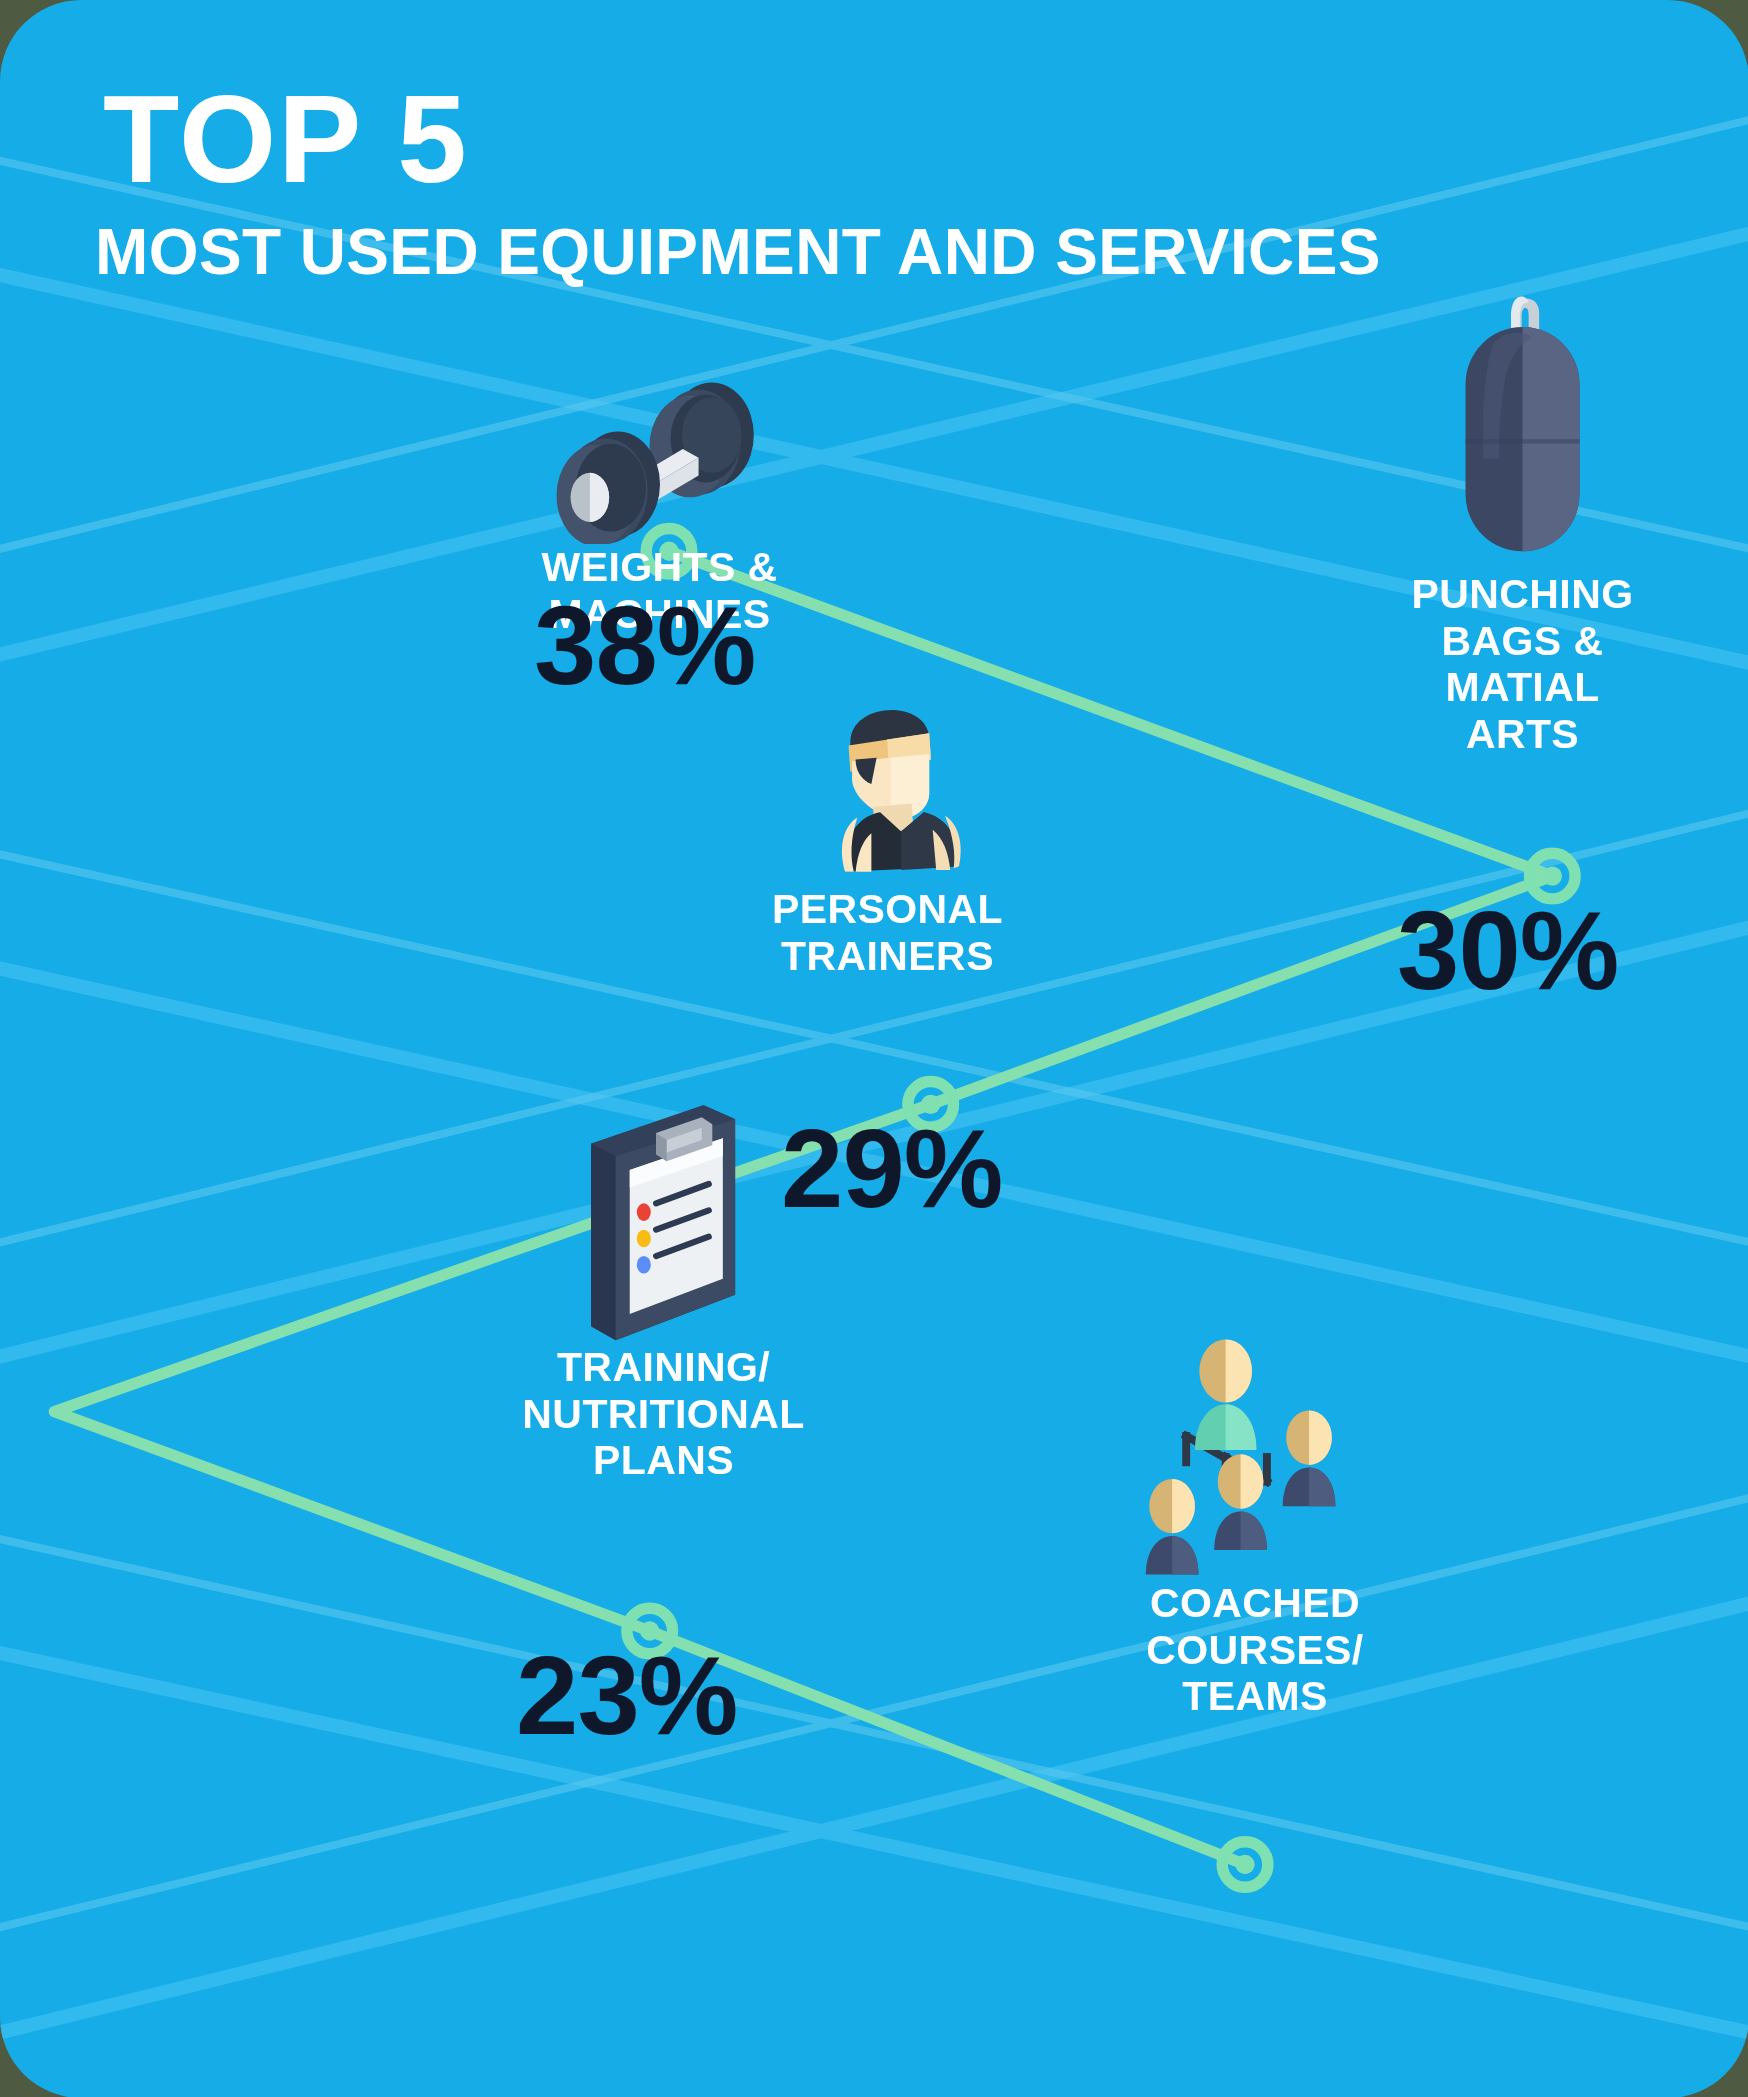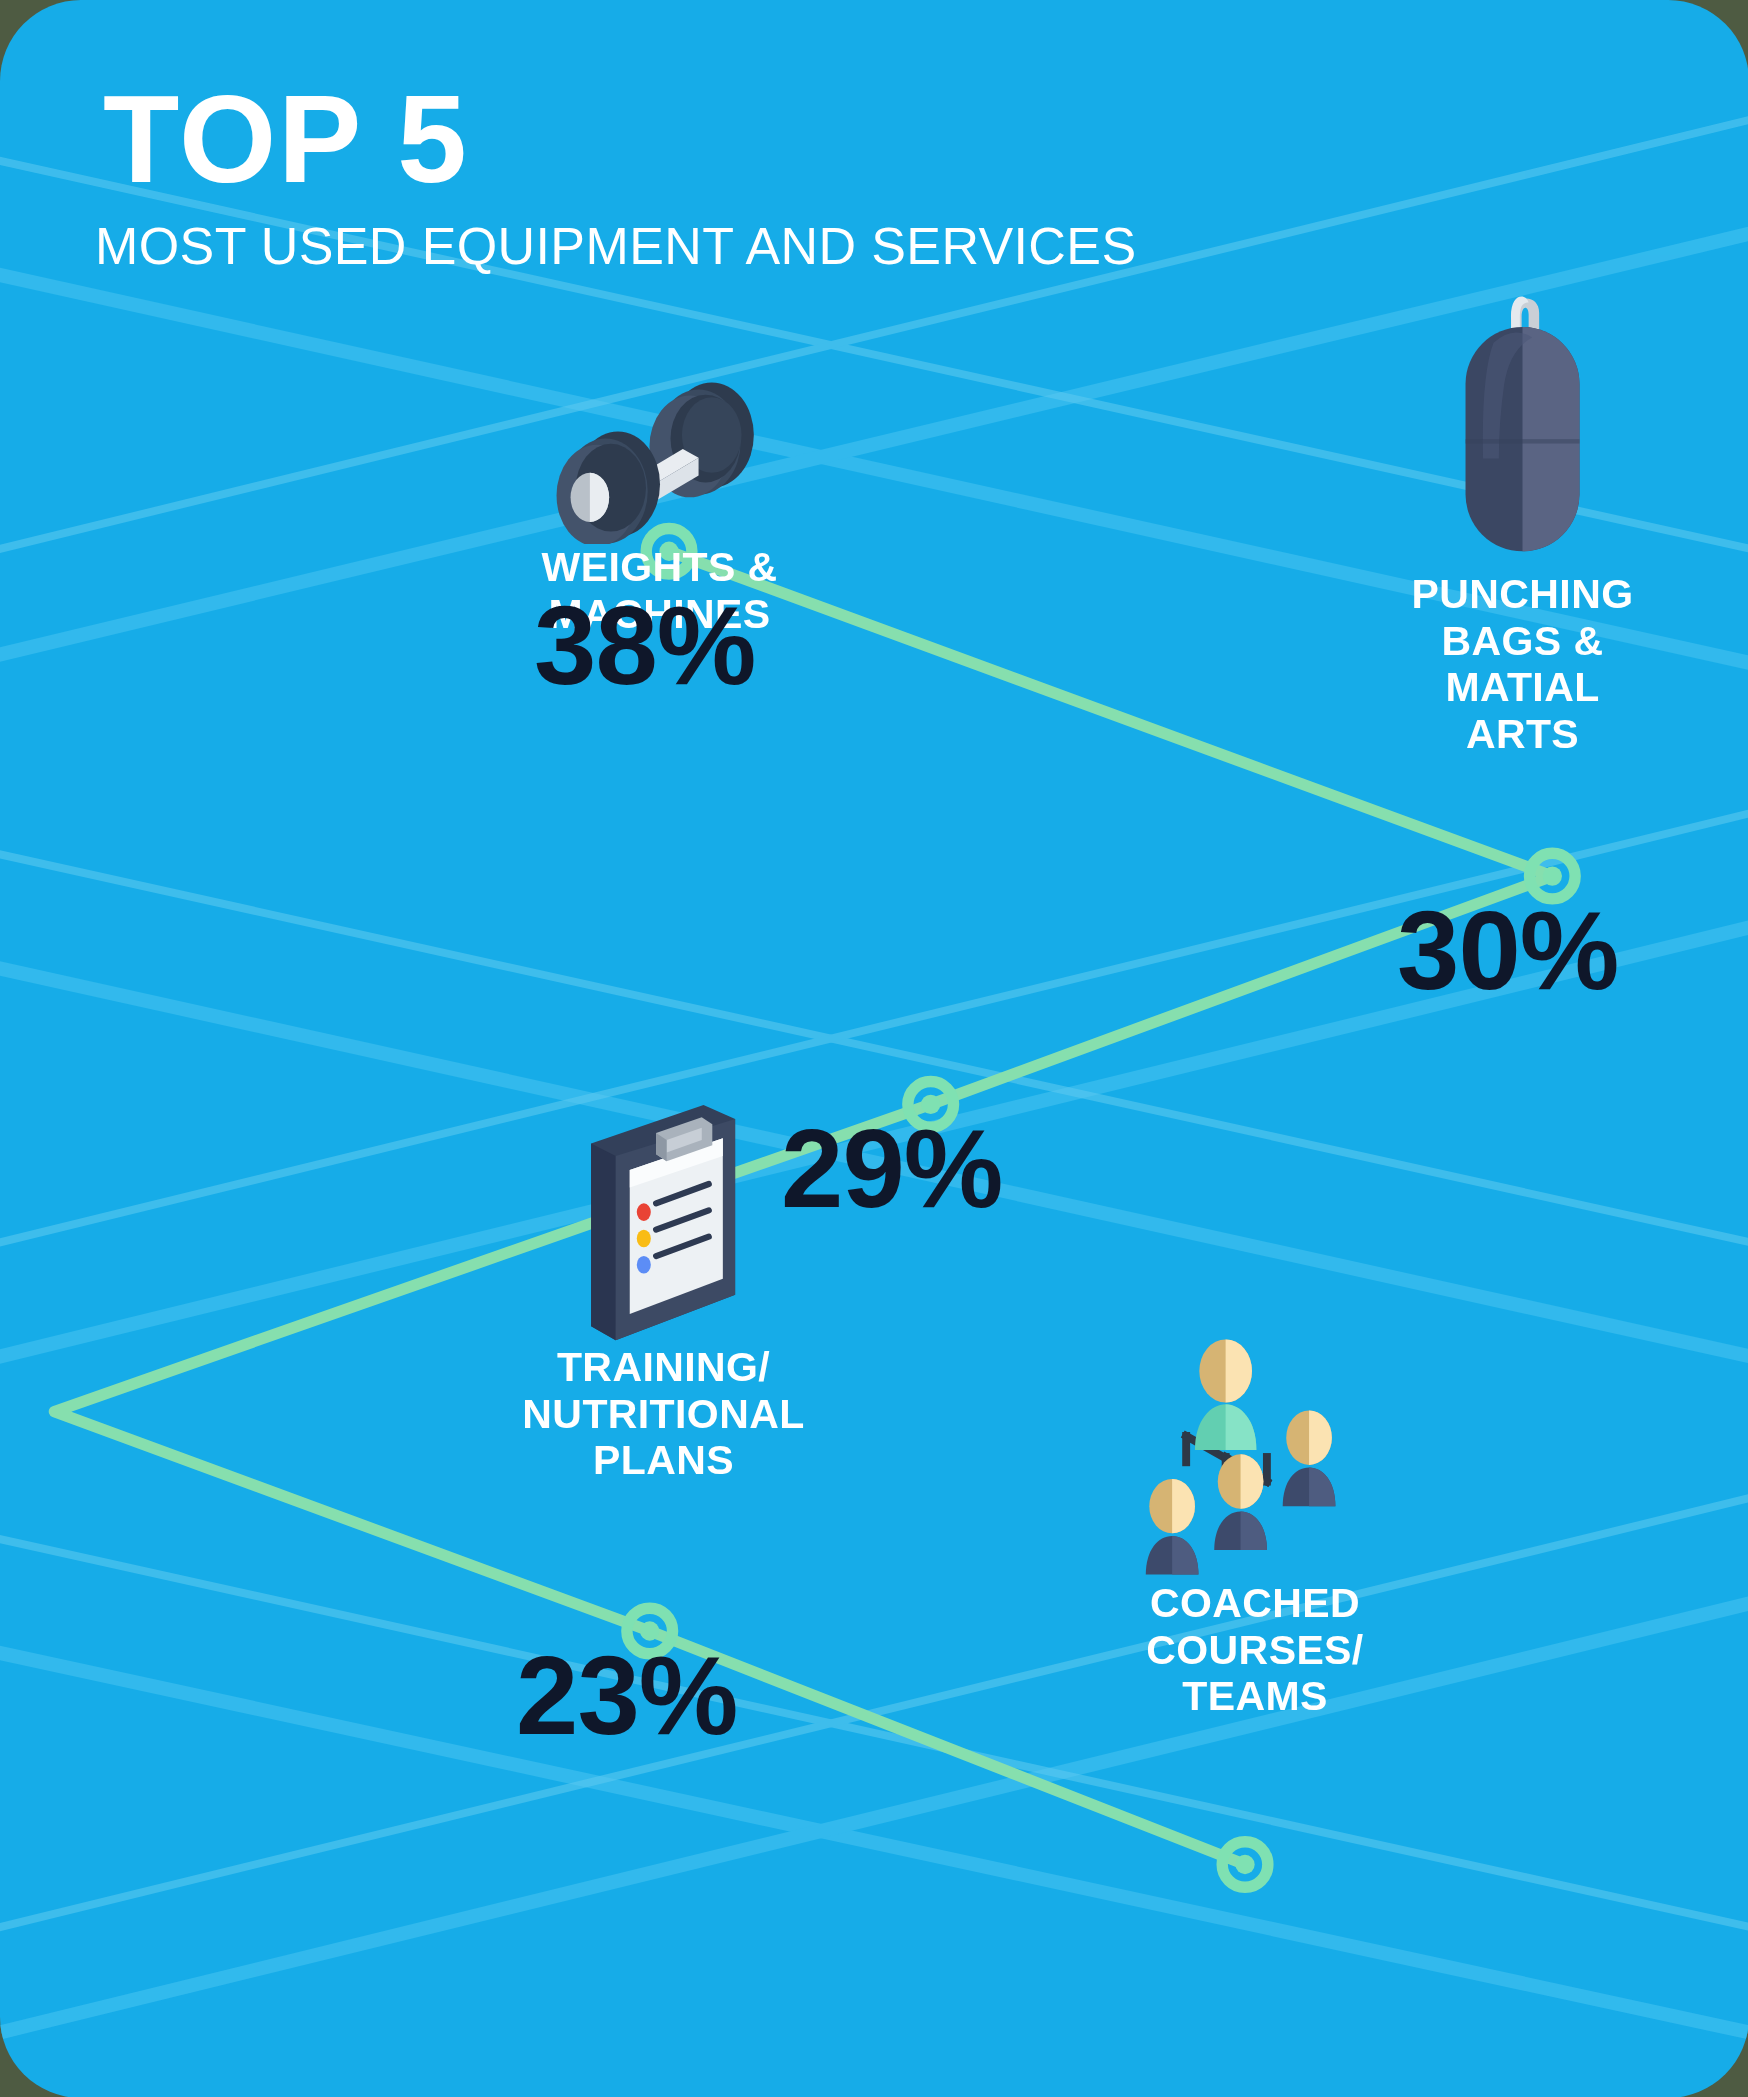--- a/index.html
+++ b/index.html
@@ -12,21 +12,21 @@
   
   #bg-lines{position:absolute;inset:0;width:100%;height:100%;}
 
   
   #zig{position:absolute;inset:0;width:100%;height:100%;}
 
   
   #title-block{position:absolute;left:95px;top:68px;}
   .t-top{font-size:125px;font-weight:700;color:#fff;letter-spacing:1.8px;
          line-height:1.0;margin:8px;}
-  .t-sub{font-size:52px;font-weight:400;color:#fff;line-height:1.12;
+  .t-sub{font-size:64px;font-weight:700;color:#fff;line-height:1.12;
          margin:16px 0 0 0;letter-spacing:0.4px;}
 
   
   .item{position:absolute;text-align:center;}
   .item-label{color:#ffffff;font-weight:700;font-size:41px;line-height:1.14;
               letter-spacing:0.4px;margin:0;white-space:pre-line;}
   .pct{position:absolute;color:#0f172a;font-weight:700;font-size:112px;
        line-height:1;letter-spacing:-0.9px;}
   .icon-wrap{display:flex;justify-content:center;align-items:flex-end;}
 
@@ -144,20 +144,49 @@
         <rect x="20" y="180" width="130" height="5" fill="#36415C" opacity="0.5"></rect>
       </svg>
     </div>
     <p class="item-label">PUNCHING
 BAGS &amp;
 MATIAL
 ARTS</p>
   </div>
   <div class="pct" id="pct-30">30%</div>
 
+  <div class="item" id="item-trainer">
+    <div class="icon-wrap" style="height:202px;margin-top:-211px;">
+      <svg width="184" height="202" viewBox="0 0 210 230">
+
+        <path d="M62 66 C62 20 150 16 152 62 L152 86 L62 92 Z" fill="#2B3440"></path>
+
+        <path d="M60 70 L152 56 L154 86 L62 100 Z" fill="#EFC47C"></path>
+        <path d="M104 63 L152 56 L154 86 L106 93 Z" fill="#F7DCA8"></path>
+
+        <path d="M64 88 L152 80 L152 124 C152 146 126 158 108 152 C86 146 66 128 64 110 Z" fill="#FAE6C2"></path>
+        <path d="M108 84 L152 80 L152 124 C152 146 126 158 108 152 Z" fill="#FCEFD4"></path>
+
+        <path d="M68 86 L92 84 L86 114 C76 110 68 100 68 86 Z" fill="#2B3440"></path>
+
+        <path d="M88 140 L132 136 L134 166 L90 170 Z" fill="#EFD9B1"></path>
+
+        <path d="M56 214 C52 174 72 150 96 146 L120 168 L146 146 C172 152 188 176 186 208 Z" fill="#242C38"></path>
+        <path d="M120 168 L146 146 C172 152 188 176 186 208 L120 212 Z" fill="#2E3846"></path>
+
+        <path d="M56 214 C48 186 54 162 70 152 C62 176 62 198 66 214 Z" fill="#FAE6C2"></path>
+        <path d="M186 208 C192 180 184 158 170 150 C180 174 182 194 180 210 Z" fill="#F4DCB4"></path>
+
+        <path d="M68 214 L86 214 L86 170 C76 178 70 194 68 214 Z" fill="#FAE6C2"></path>
+        <path d="M156 166 C168 176 174 192 176 212 L160 212 Z" fill="#F4DCB4"></path>
+      </svg>
+    </div>
+    <p class="item-label">PERSONAL
+TRAINERS</p>
+  </div>
   <div class="pct" id="pct-29">29%</div>
 
   <div class="item" id="item-plans">
     <div class="icon-wrap" style="height:255px;margin-top:-263px;">
       <svg width="202" height="255" viewBox="0 0 230 290">
 
         <polygon points="32,62 160,18 196,34 196,234 60,286 32,270" fill="#33405A"></polygon>
         <polygon points="32,62 60,76 60,286 32,270" fill="#2A3550"></polygon>
         <polygon points="60,76 196,34 196,234 60,286" fill="#3D4A64"></polygon>
 

